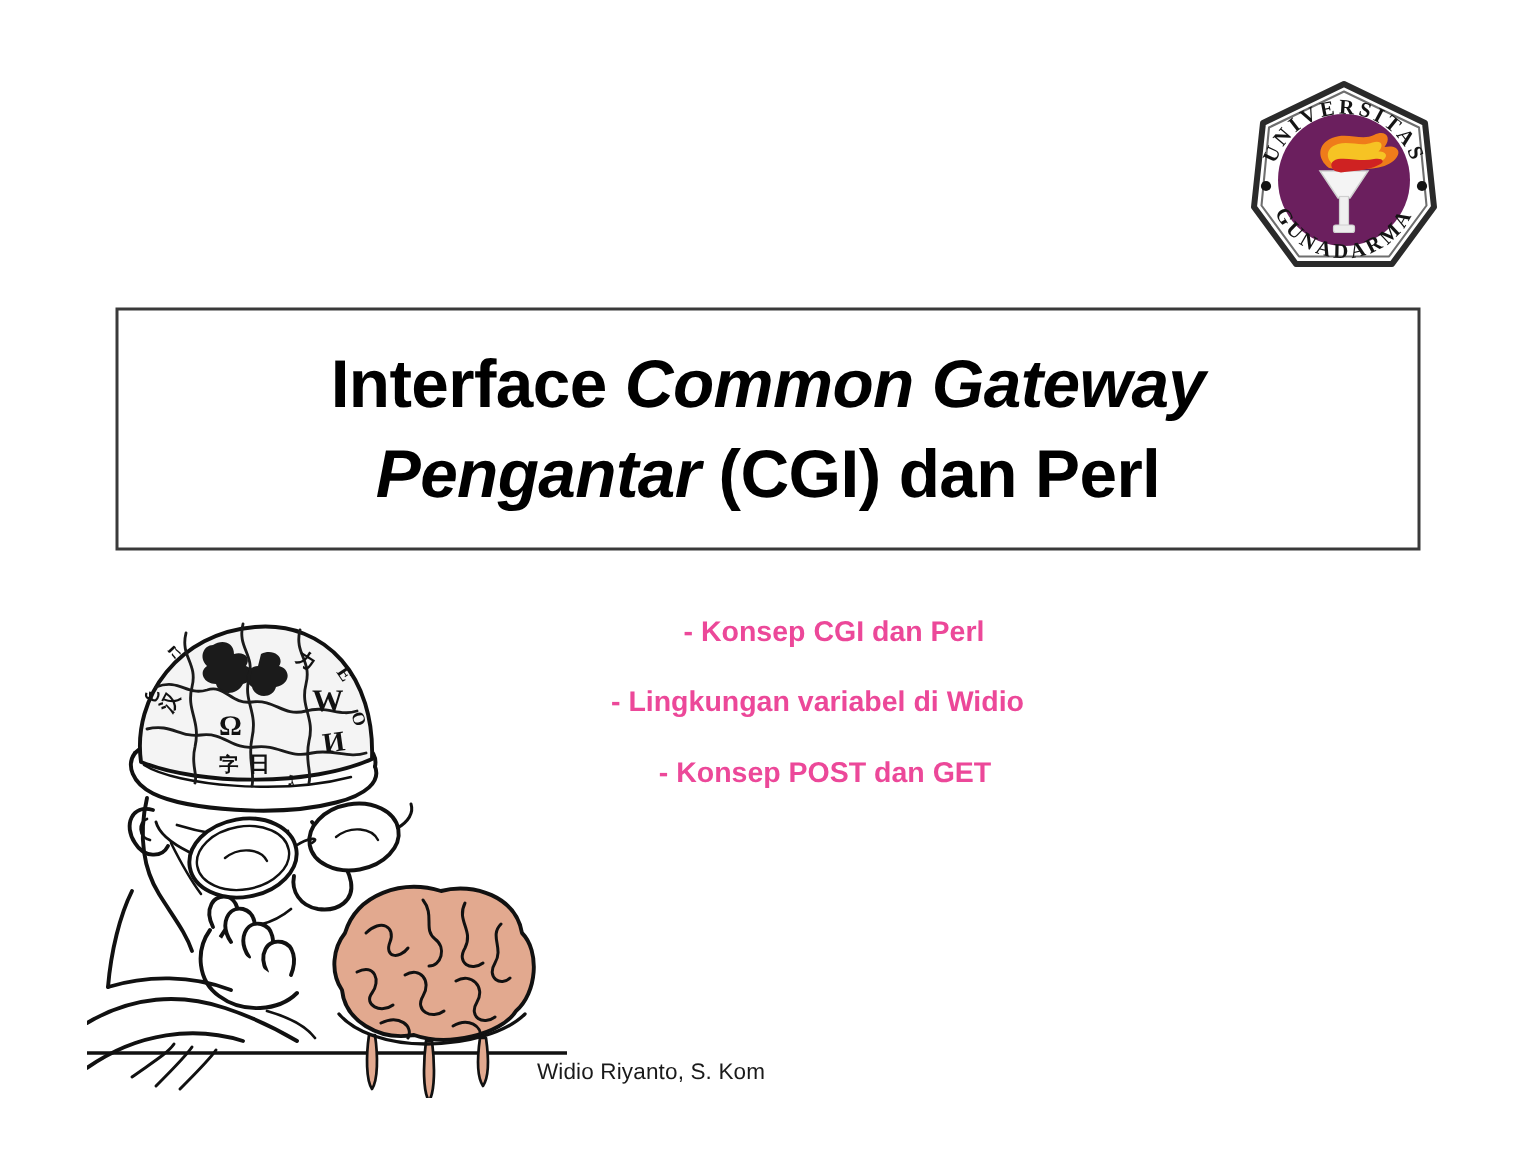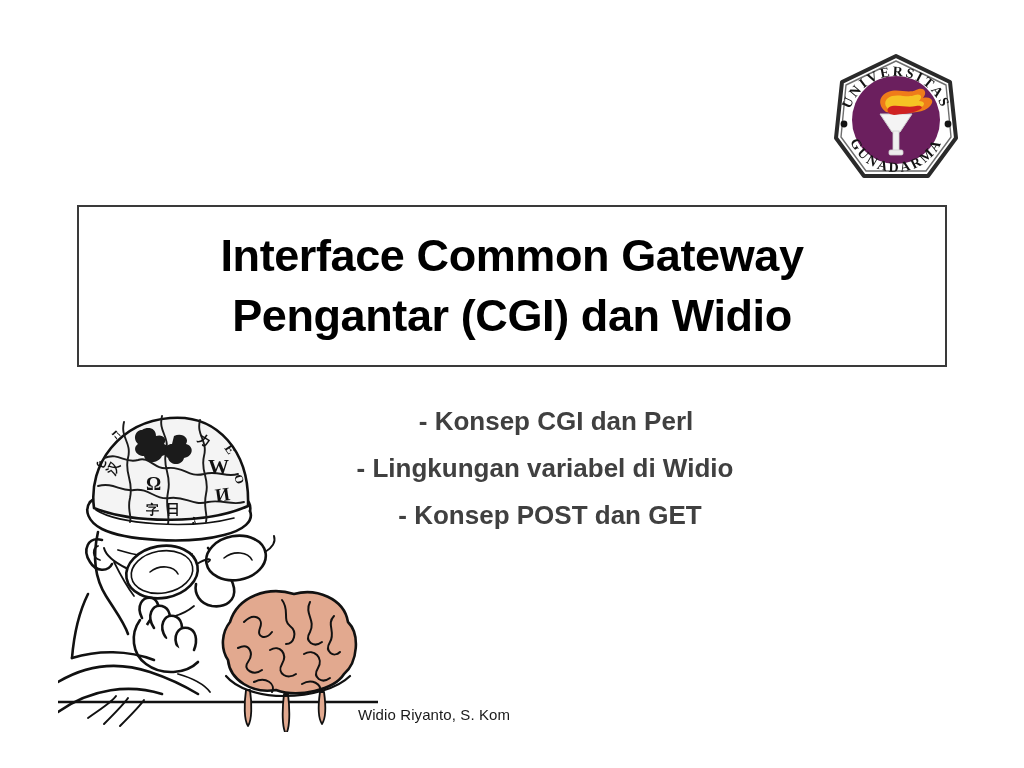--- a/index.html
+++ b/index.html
@@ -48,36 +48,37 @@
     color: #000000;
     font-family: "Liberation Sans", sans-serif;
     font-weight: bold;
     font-size: 45px;
     line-height: 60px;
     letter-spacing: -0.4px;
     white-space: nowrap;
     text-align: center;
   }
   .title-line .ital {
+    font-style: italic;
     text-align: center;
   }
 
   
   #bullets {
     position: absolute;
     left: 250px;
     top: 398px;
     width: 590px;
     text-align: center;
   }
   .bullet {
-    color: #404040;
+    color: #ec4899;
     font-family: "Liberation Sans", sans-serif;
     font-weight: bold;
-    font-size: 26px;
+    font-size: 19px;
     line-height: 47px;
     white-space: nowrap;
   }
   .bullet .dash {
     font-weight: bold;
   }
   .bullet.b1 { padding-left: 22px; }
   .bullet.b2 { padding-left: 0px; }
   .bullet.b3 { padding-left: 10px; }
 
@@ -164,21 +165,21 @@
                  C 84,62 72,62 66,63 Z" fill="#cf2222"></path>
       </g>
     </svg>
   </div>
 
   <div id="title-box">
     <div class="title-line">
       <span>Interface </span><span class="ital">Common Gateway</span>
     </div>
     <div class="title-line">
-      <span class="ital">Pengantar</span><span> (CGI) dan Widio</span>
+      <span class="ital">Pengantar</span><span> (CGI) dan Perl</span>
     </div>
   </div>
 
   <div id="bullets">
     <div class="bullet b1">
       <span class="dash">- </span><span>Konsep CGI dan Perl</span>
     </div>
     <div class="bullet b2">
       <span class="dash">- </span><span>Lingkungan variabel di Widio</span>
     </div>

